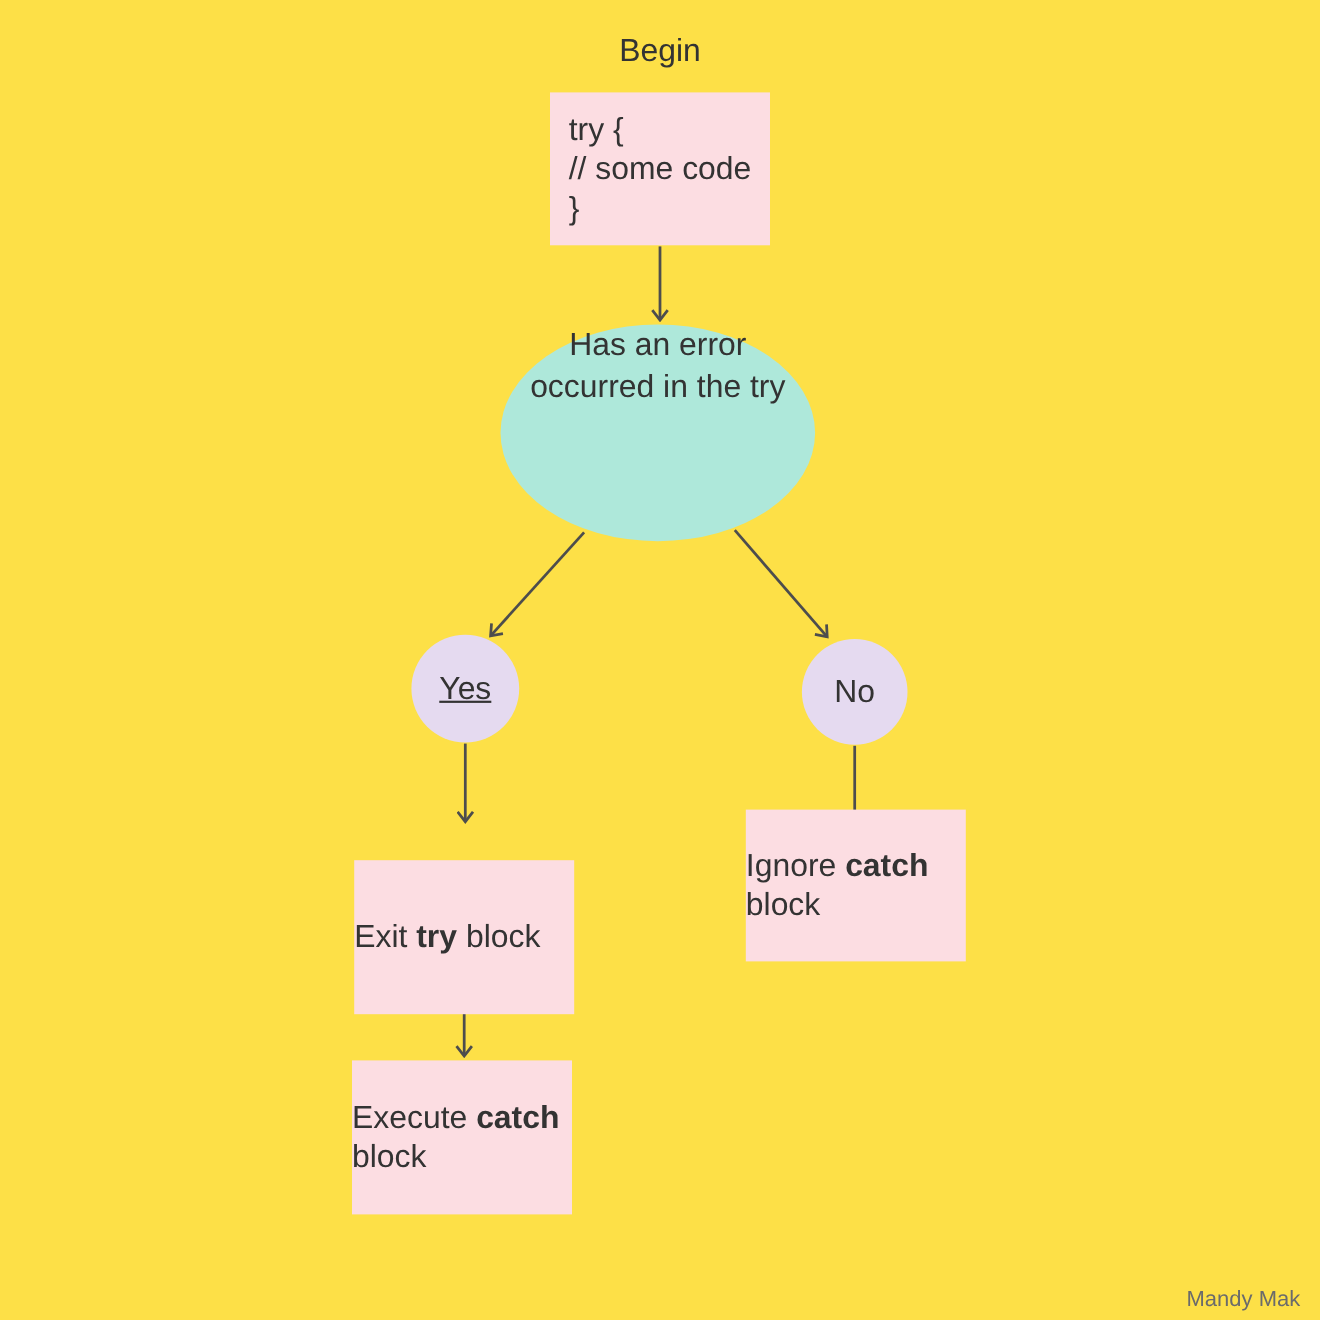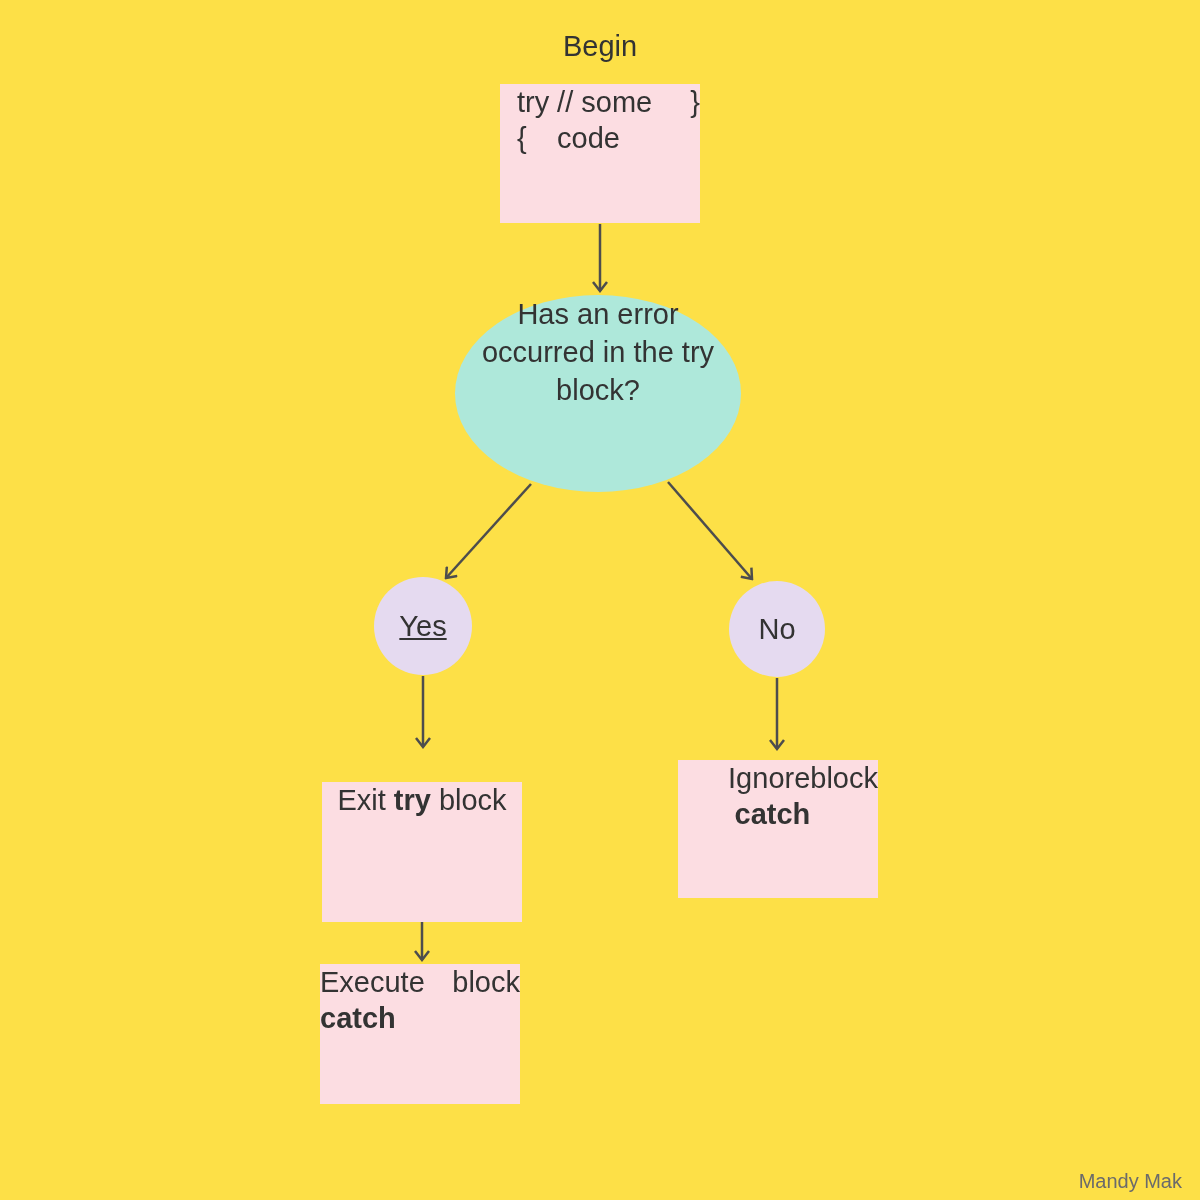--- a/index.html
+++ b/index.html
@@ -23,21 +23,21 @@
     line-height: 36px;
     color: #333333;
   }
   .begin-label {
     left: 450px; top: 28px; width: 300px;
     text-align: center;
   }
   .box {
     background: #fcdde2;
     display: flex;
-    flex-direction: row;
+    flex-direction: column;
     justify-content: center;
   }
   .box-try {
     left: 500px; top: 84px; width: 200px; height: 139px;
     padding-left: 17px;
     text-align: left;
   }
   .ellipse {
     left: 455px; top: 295px; width: 286px; height: 197px;
     background: #aee8da;
@@ -51,21 +51,21 @@
   .circle {
     background: #e5daf0;
     border-radius: 50%;
     display: flex;
     align-items: center;
     justify-content: center;
   }
   .circle-yes { left: 374px; top: 577px; width: 98px; height: 98px; text-decoration: underline; }
   .circle-no  { left: 729px; top: 581px; width: 96px; height: 96px; }
   .box-exit    { left: 322px; top: 782px; width: 200px; height: 140px; text-align: left; }
-  .box-ignore  { left: 678px; top: 760px; width: 200px; height: 138px; text-align: right; }
+  .box-ignore  { left: 678px; top: 736px; width: 200px; height: 138px; text-align: left; }
   .box-execute { left: 320px; top: 964px; width: 200px; height: 140px; text-align: left; }
   .bold { font-weight: bold; }
   .watermark {
     position: absolute;
     right: 18px;
     bottom: 7px;
     font-size: 20px;
     color: #6b6b6b;
   }
   svg.arrows {
@@ -103,21 +103,20 @@
 
   <div class="node box box-try">
     <div>try {</div>
     <div>// some code</div>
     <div>}</div>
   </div>
 
   <div class="node ellipse">
     <div>Has an error</div>
     <div>occurred in the try</div>
-    <div>block?</div>
   </div>
 
   <div class="node circle circle-yes">
     <span>Yes</span>
   </div>
 
   <div class="node circle circle-no">
     <span>No</span>
   </div>
 

